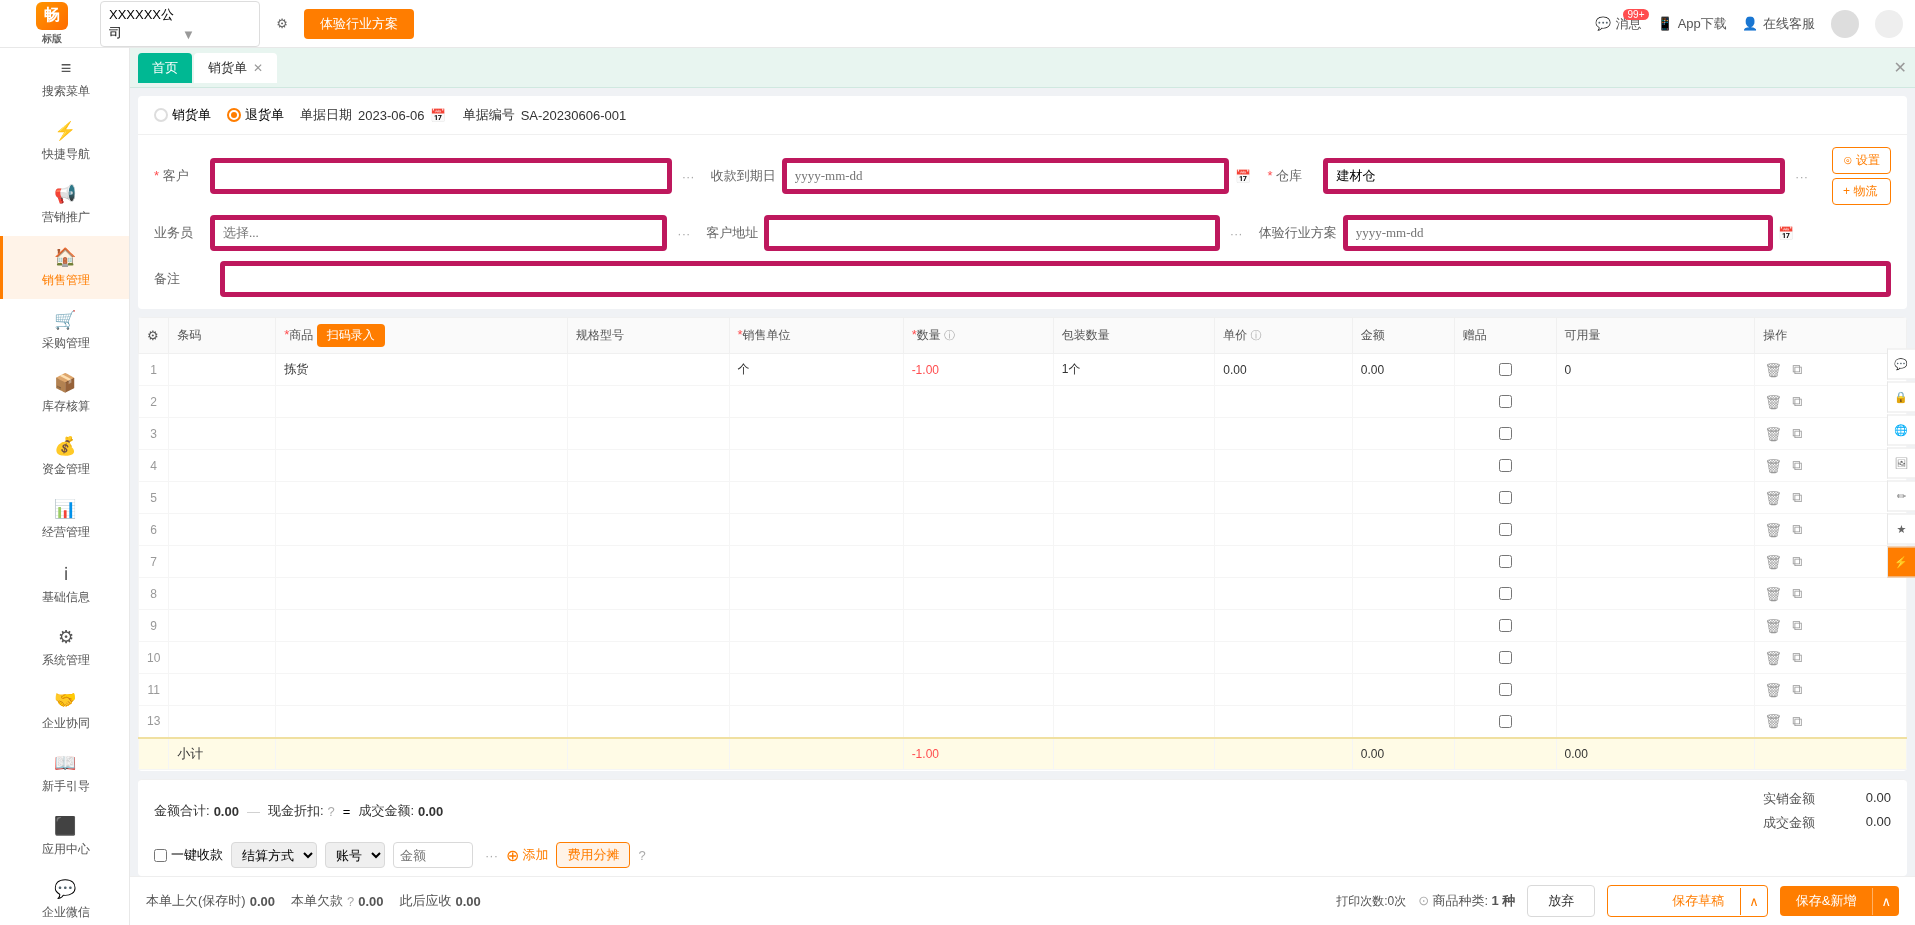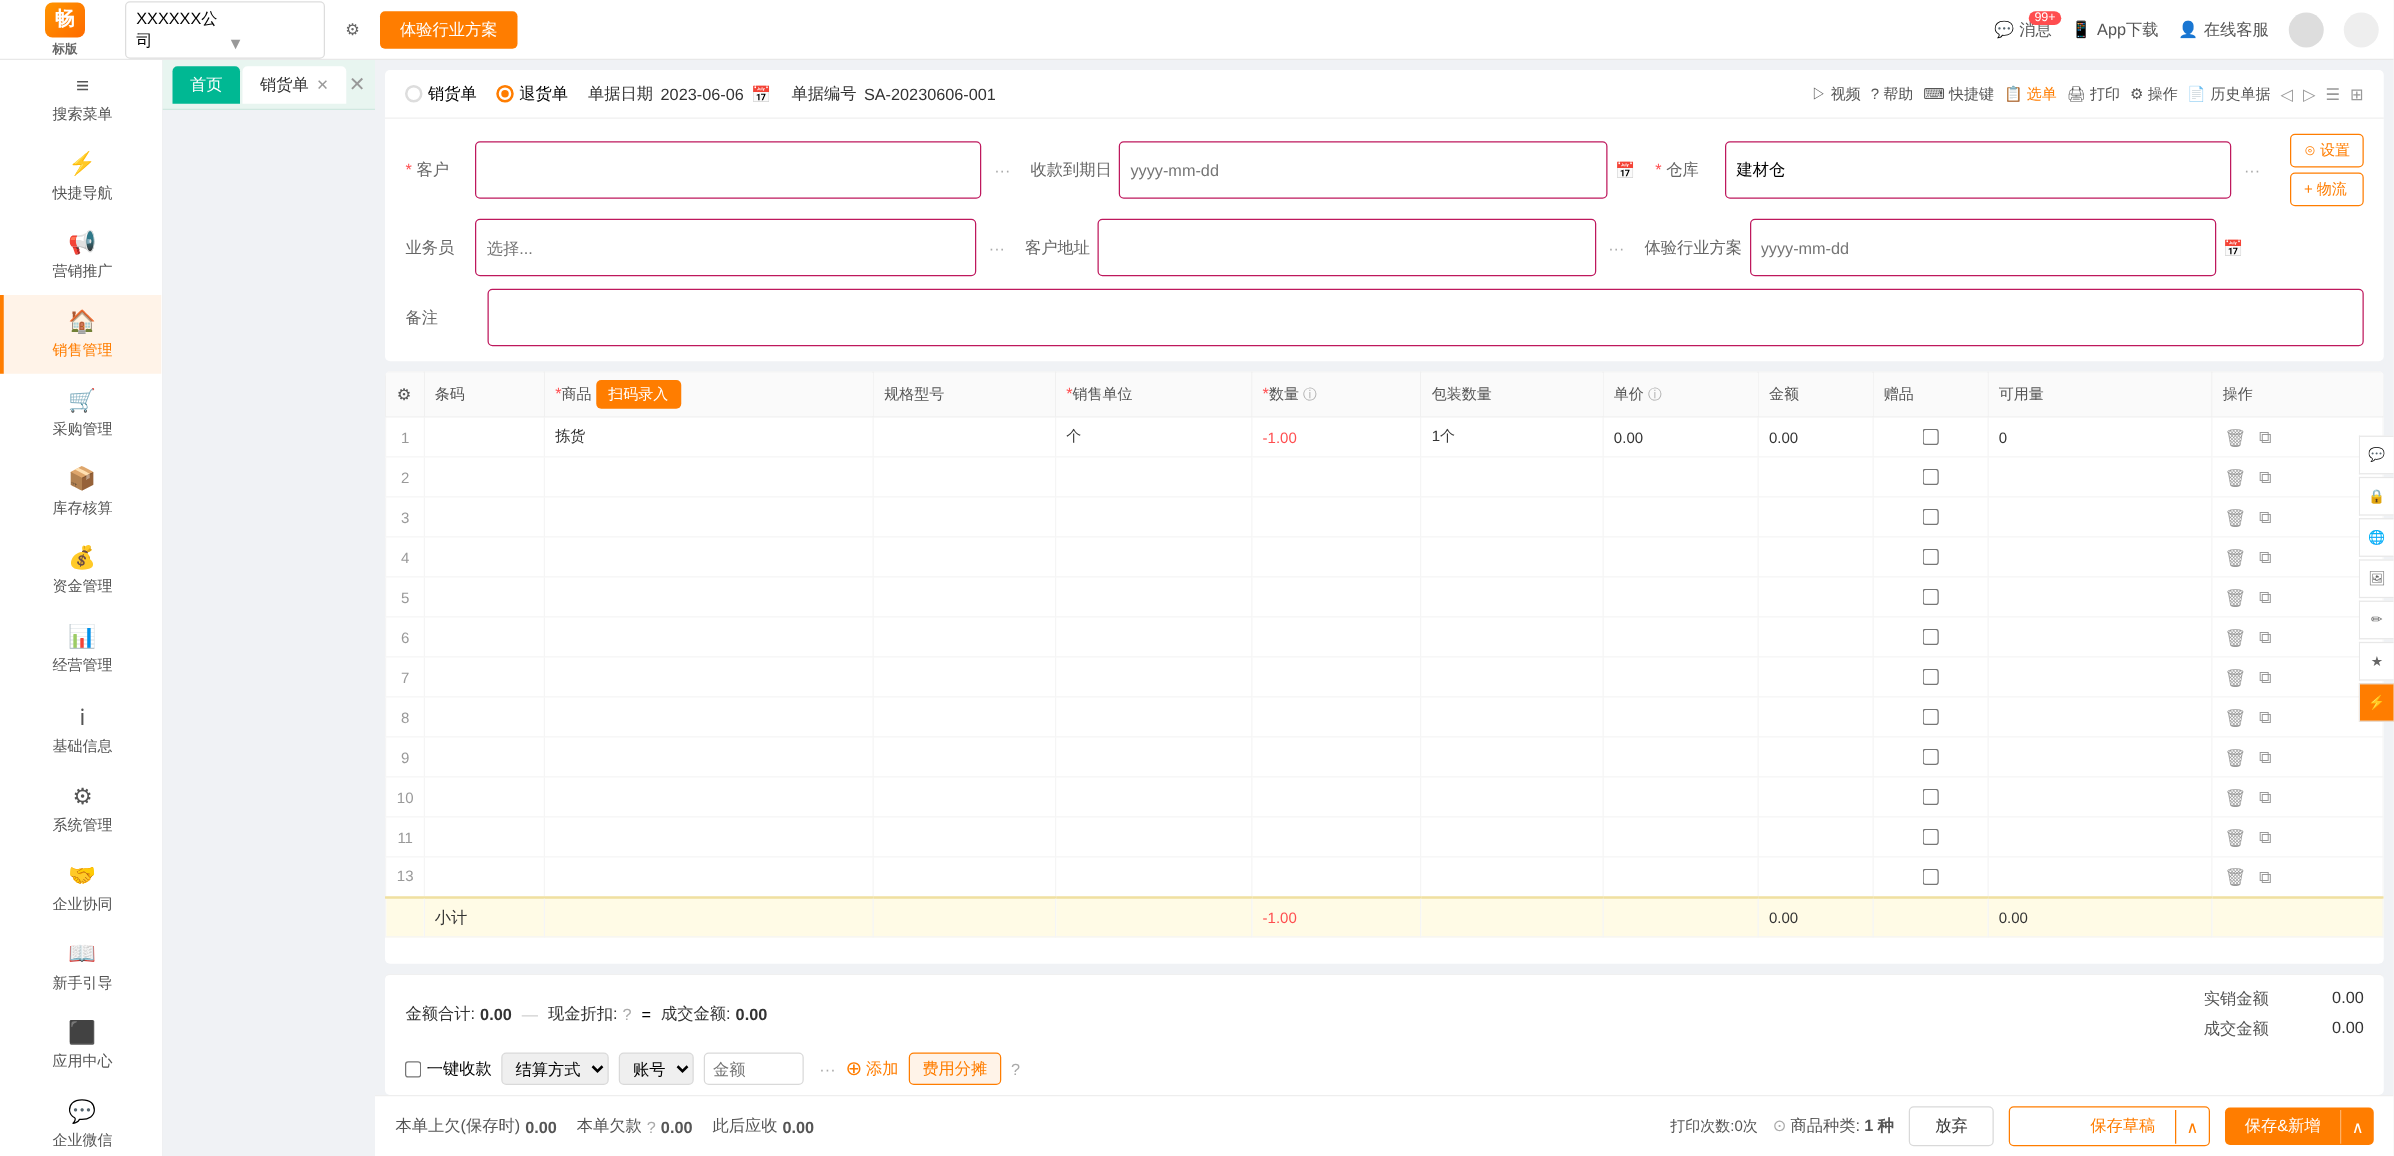--- a/index.html
+++ b/index.html
@@ -24,21 +24,21 @@
     .main-layout { display: flex; flex: 1; overflow: hidden; }
 
     
     .sidebar { width: 130px; background: #fff; border-right: 1px solid #e8e8e8; display: flex; flex-direction: column; flex-shrink: 0; overflow-y: auto; }
     .sidebar-item { display: flex; flex-direction: column; align-items: center; padding: 10px 4px; cursor: pointer; color: #555; border-left: 3px solid transparent; gap: 4px; }
     .sidebar-item.active { background: #fff3e8; color: #ff7d00; border-left-color: #ff7d00; }
     .sidebar-item .si-icon { font-size: 18px; }
     .sidebar-item .si-label { font-size: 12px; text-align: center; }
 
     
-    .content-area { flex: 1; display: flex; flex-direction: row; overflow: hidden; background: #f0f2f5; }
+    .content-area { flex: 1; display: flex; flex-direction: column; overflow: hidden; background: #f0f2f5; }
 
     
     .tab-bar { display: flex; align-items: center; background: #e8f5f0; height: 40px; padding: 0 8px; flex-shrink: 0; gap: 2px; border-bottom: 1px solid #d0e8e0; }
     .tab { display: flex; align-items: center; padding: 6px 14px; background: #f0f0f0; border-radius: 4px 4px 0 0; cursor: pointer; color: #555; gap: 6px; }
     .tab.active { background: #fff; color: #333; font-weight: 500; }
     .tab-home { background: #00b893; color: white; }
     .tab-close { color: #999; font-size: 12px; cursor: pointer; }
 
     
     .form-area { background: #fff; margin: 8px; border-radius: 4px; flex-shrink: 0; }
@@ -52,21 +52,21 @@
     .form-field .label { color: #333; }
     .form-field .value { color: #333; font-weight: 500; }
     .toolbar-right { margin-left: auto; display: flex; align-items: center; gap: 8px; }
     .toolbar-btn { display: flex; align-items: center; gap: 3px; color: #555; cursor: pointer; font-size: 12px; }
 
     .form-body { padding: 12px 16px; display: flex; flex-direction: column; gap: 10px; }
     .form-row { display: flex; align-items: center; gap: 16px; }
     .field-group { display: flex; align-items: center; gap: 6px; flex: 1; }
     .field-label { color: #666; white-space: nowrap; min-width: 50px; }
     .field-label.required::before { content: '* '; color: #ff4d4f; }
-    .field-input { flex: 1; height: 46px; border: 1px solid #be185d; border-radius: 4px; padding: 0 8px; outline: none; }
+    .field-input { flex: 1; height: 36px; border: 5px solid #be185d; border-radius: 4px; padding: 0 8px; outline: none; font-family: Liberation Serif, serif; }
     .field-dots { color: #aaa; cursor: pointer; margin-left: 4px; }
     .cal-icon { color: #aaa; cursor: pointer; }
 
     
     .table-container { flex: 1; margin: 0 8px 8px; background: #fff; border-radius: 4px; display: flex; flex-direction: column; overflow: hidden; }
     .scan-btn { background: #ff7d00; color: white; border: none; border-radius: 4px; padding: 3px 10px; cursor: pointer; font-size: 12px; }
     .table-wrap { overflow: auto; flex: 1; }
     table { width: 100%; border-collapse: collapse; }
     thead th { background: #fafafa; border: 1px solid #f0f0f0; padding: 6px 8px; text-align: left; white-space: nowrap; color: #555; font-weight: 500; font-size: 12px; position: sticky; top: 0; z-index: 1; }
     tbody td { border: 1px solid #f5f5f5; padding: 4px 8px; color: #333; font-size: 12px; height: 32px; }
@@ -243,33 +243,20 @@
             </div>
           </div>
           <div class="form-field">
             <span class="label">单据日期</span>
             <span class="value">2023-06-06</span>
             <span class="cal-icon">📅</span>
           </div>
           <div class="form-field">
             <span class="label">单据编号</span>
             <span class="value">SA-20230606-001</span>
-          </div>
-          <div class="toolbar-right">
-            <span class="toolbar-btn">▷ 视频</span>
-            <span class="toolbar-btn">? 帮助</span>
-            <span class="toolbar-btn">⌨ 快捷键</span>
-            <span class="toolbar-btn" style="color:#ff7d00;">📋 选单</span>
-            <span class="toolbar-btn">🖨 打印</span>
-            <span class="toolbar-btn">⚙ 操作</span>
-            <span class="toolbar-btn">📄 历史单据</span>
-            <span style="color:#999;cursor:pointer;">◁</span>
-            <span style="color:#999;cursor:pointer;">▷</span>
-            <span style="color:#999;cursor:pointer;">☰</span>
-            <span style="color:#999;cursor:pointer;">⊞</span>
           </div>
         </div>
 
         <div class="form-body">
           <div class="form-row">
             <div class="field-group" style="flex:2;">
               <span class="field-label required">客户</span>
               <input class="field-input" type="text" style="">
               <span class="field-dots">···</span>
             </div>

